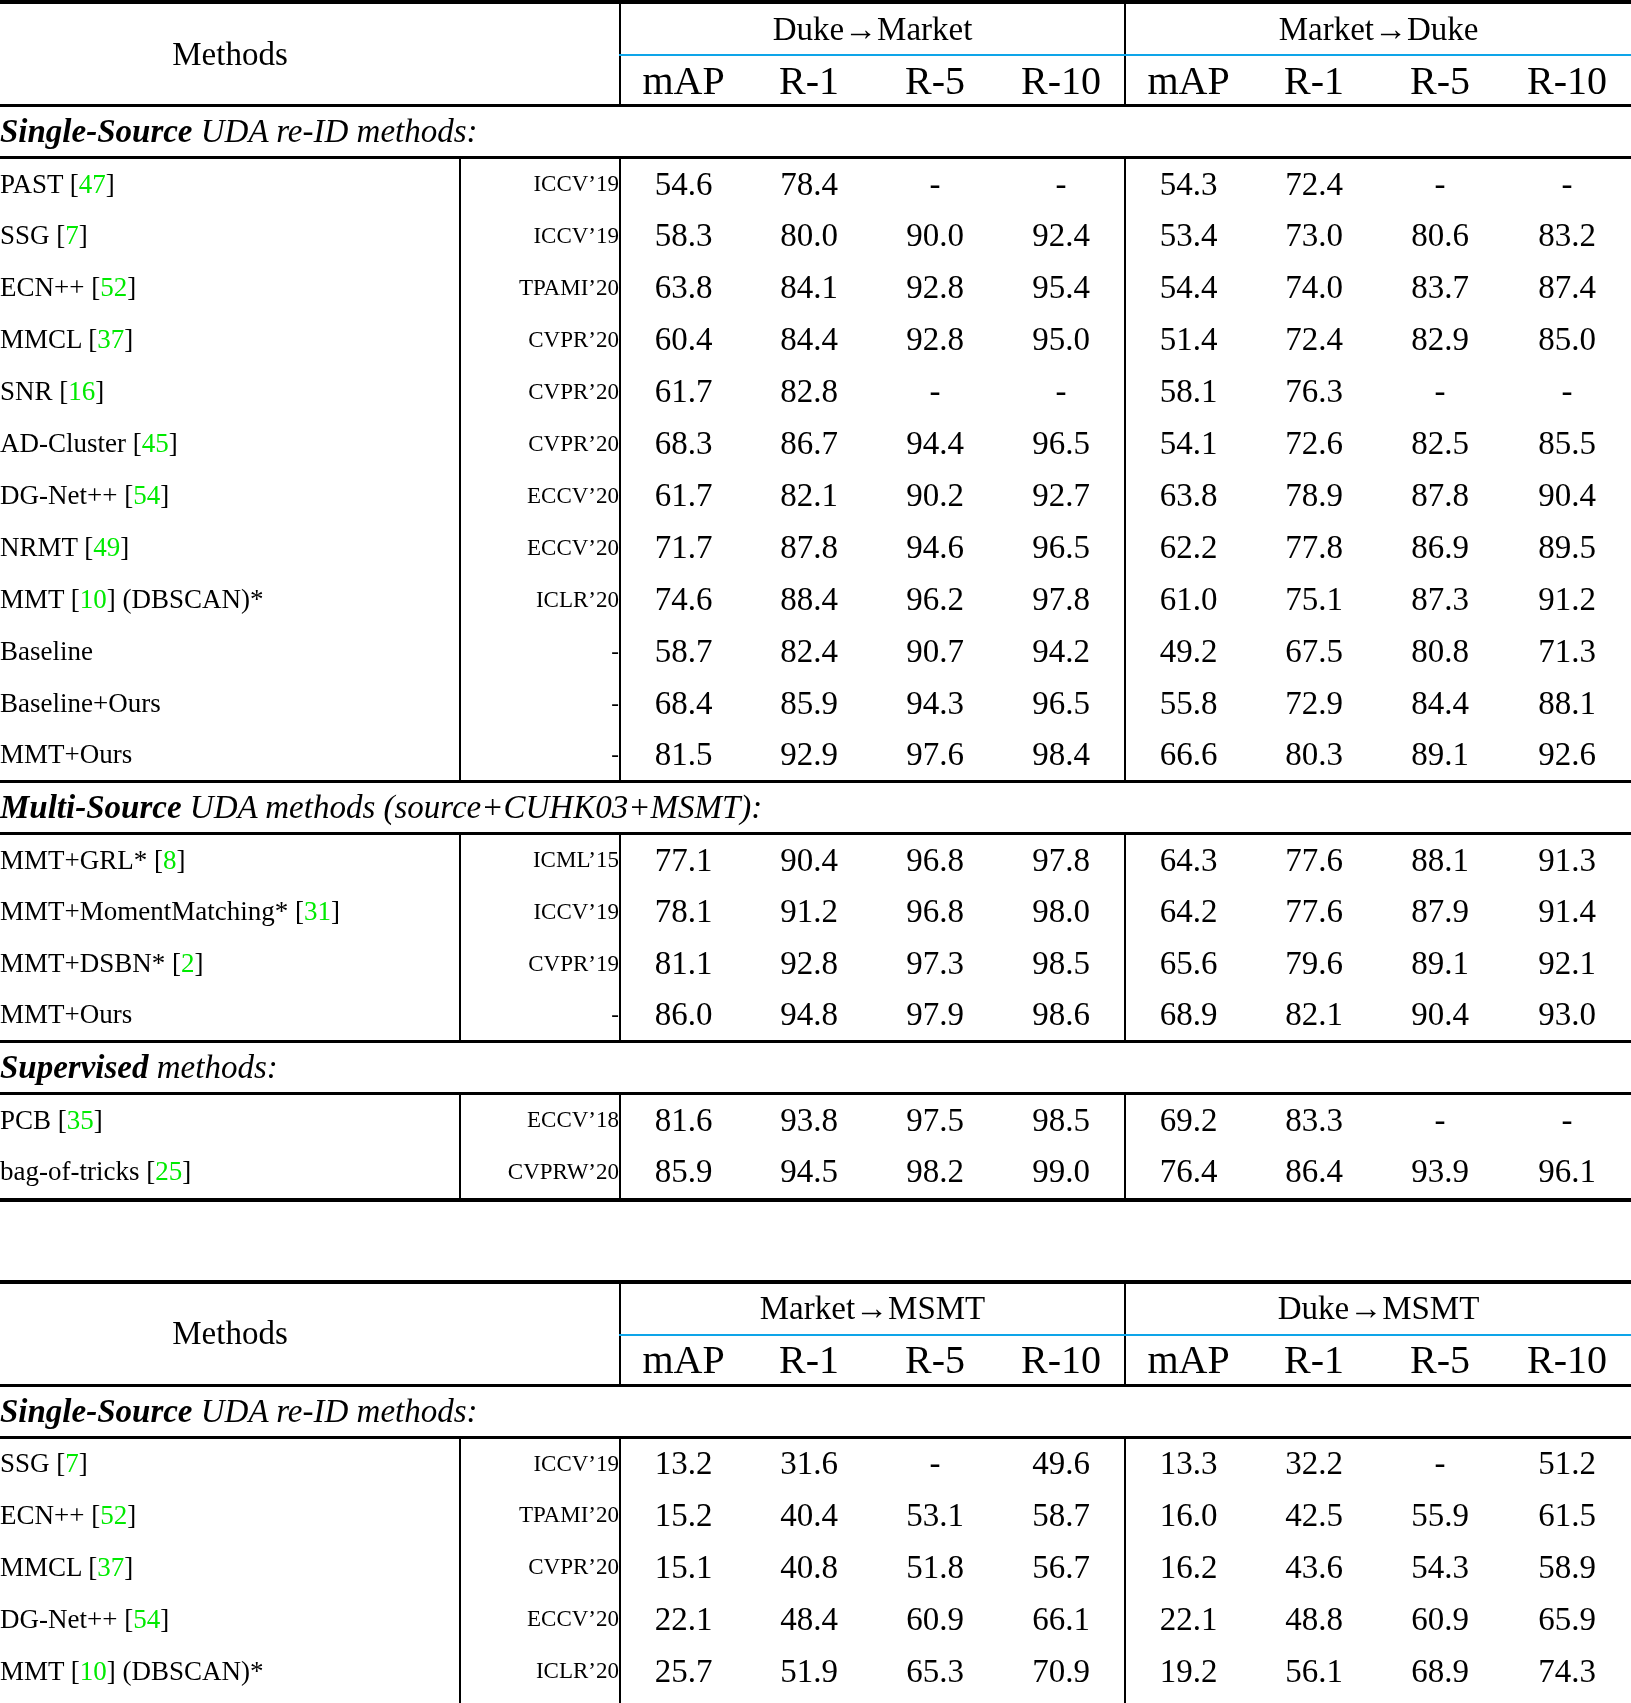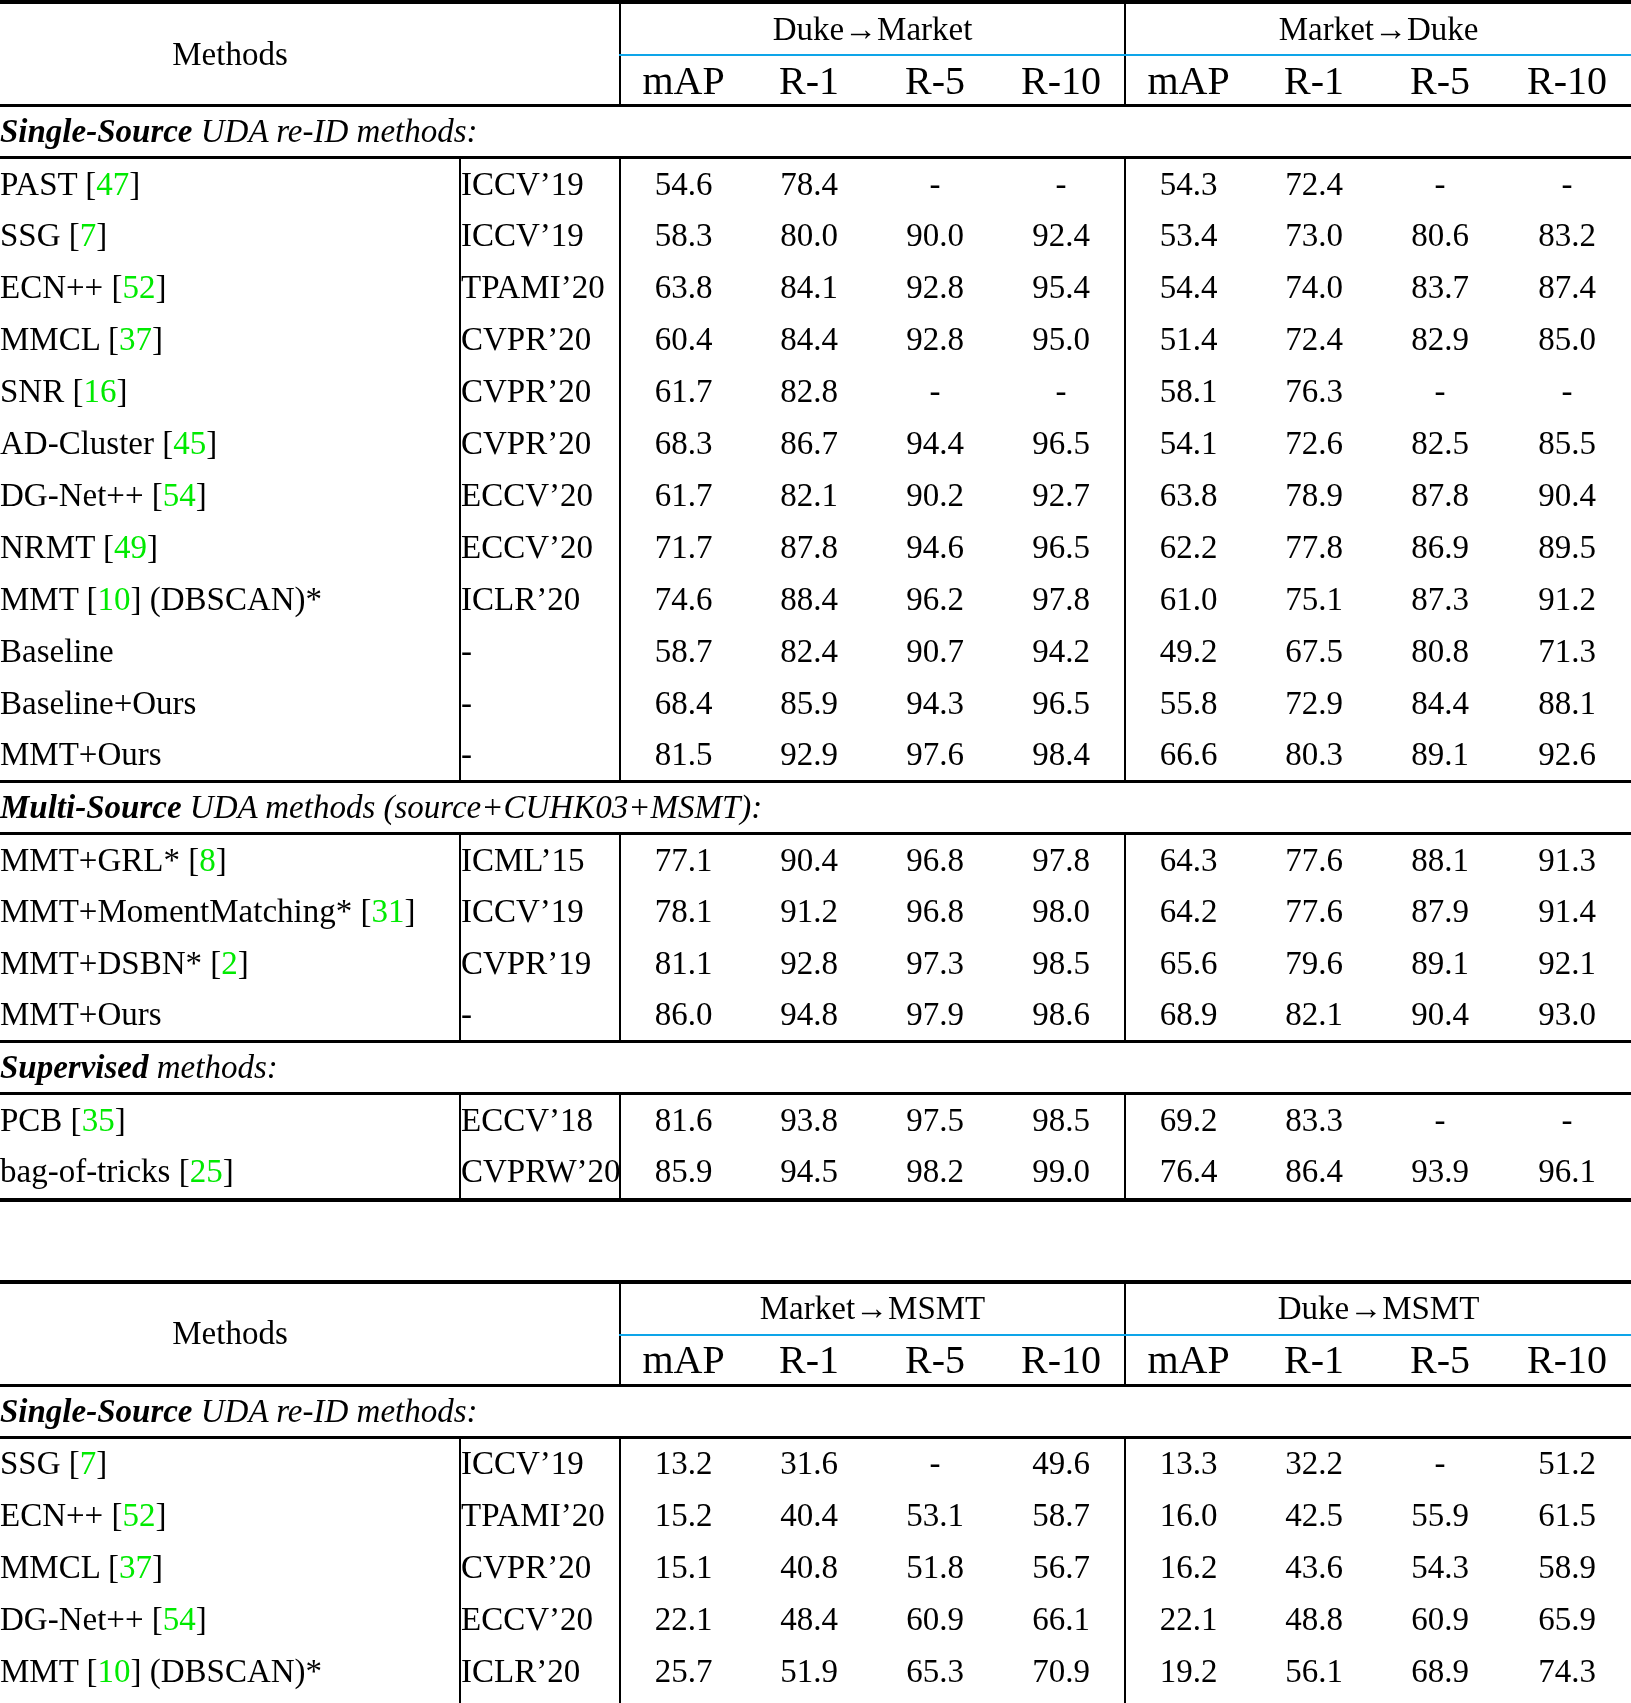--- a/index.html
+++ b/index.html
@@ -9,22 +9,22 @@
   table.tbl{border-collapse:collapse;table-layout:fixed;width:1631px;}
   table.tbl td,table.tbl th{padding:0;margin:0;vertical-align:middle;font-weight:normal;}
 
   
   .rule-thick{border-top:4px solid #000;}
   .rule-dbl-top{border-top:3px solid #000;}
 
   .vline-l{border-left:2px solid #000;}
 
   .c-method{width:460px;text-align:center;font-size:33px;}
-  .c-method-l{width:460px;text-align:left;font-size:33px;padding-left:12px;}
-  .c-venue{width:160px;text-align:left;font-size:33px;}
+  .c-method-l{width:460px;text-align:left;font-size:27px;padding-left:12px;}
+  .c-venue{width:160px;text-align:right;font-size:23px;}
   .c-num{width:126px;text-align:center;font-size:33px;}
 
   .rowh{height:52px;}
   .secrow{height:52px;}
   .hdr-top{height:50px;text-align:center;font-size:33px;}
   .hdr-sub{height:48px;text-align:center;font-size:40px;}
 
   .sec{font-style:italic;font-size:33px;padding-left:10px;text-align:left;}
   .sec b{font-weight:bold;}
   .bold{font-weight:normal;}

